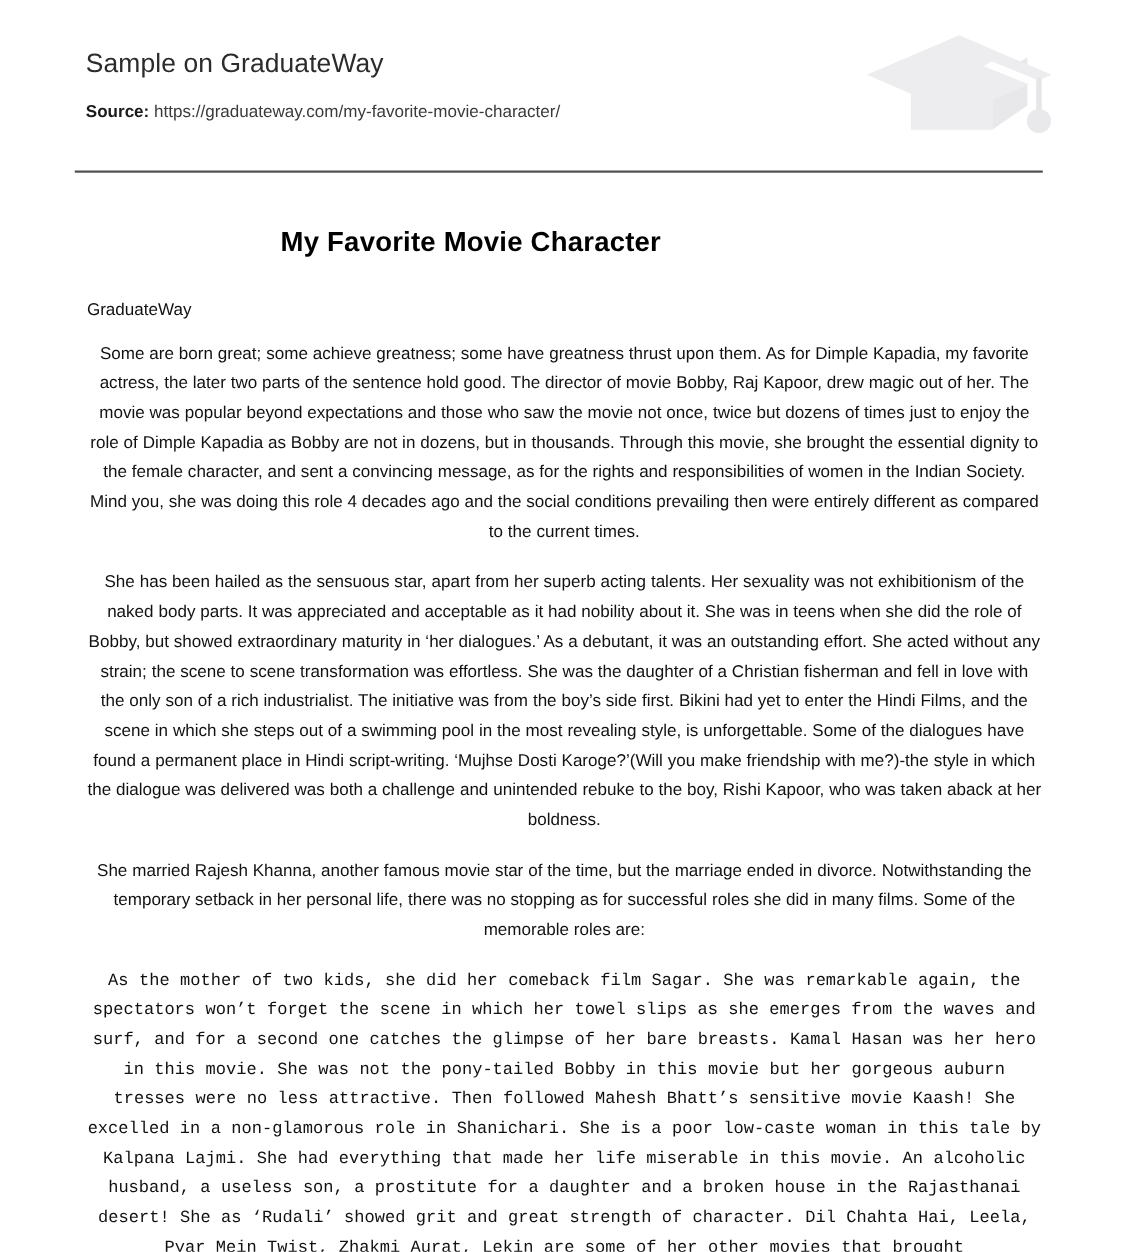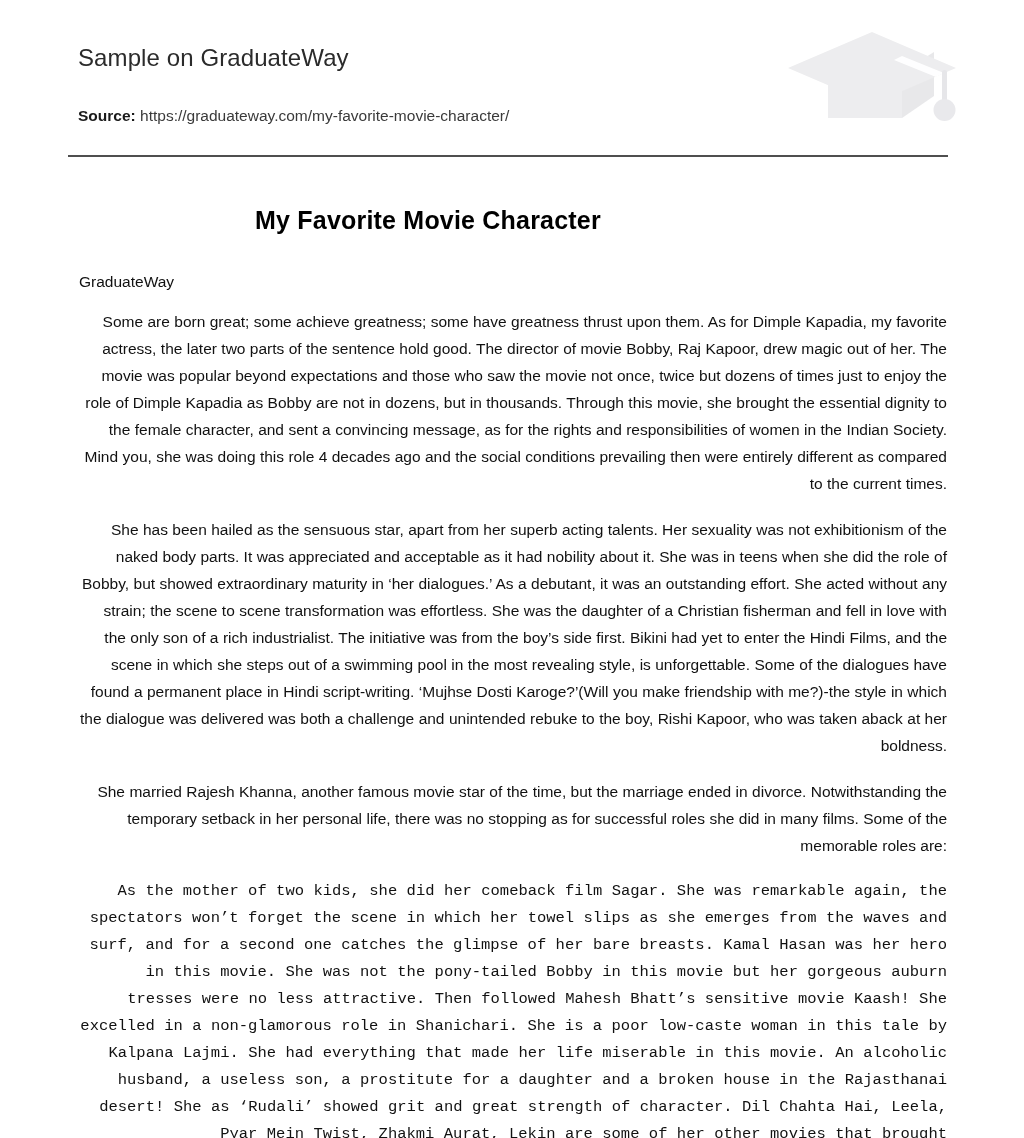--- a/index.html
+++ b/index.html
@@ -42,21 +42,21 @@
     font-weight: 400;
     letter-spacing: 0.1px;
     color: #2b2b2b;
     line-height: 1.2;
     white-space: nowrap;
   }
 
   .source-line {
     position: absolute;
     left: 78px;
-    top: 107px;
+    top: 93px;
     font-size: 15.5px;
     line-height: 1.2;
     white-space: nowrap;
     color: #3a3a3a;
   }
   .source-label {
     font-weight: 700;
     color: #1a1a1a;
   }
   .source-url {
@@ -110,21 +110,21 @@
     color: #111111;
     margin: 0 0 13px 0;
   }
 
   .para {
     font-size: 15.5px;
     font-weight: 400;
     line-height: 27px;
     color: #111111;
     margin: 0 0 19px 0;
-    text-align: right;
+    text-align: center;
     word-spacing: 0.1px;
   }
   .para:last-child {
     margin-bottom: 0;
     font-family: Liberation Mono, monospace;
   }
 </style>
 </head>
 <body>
 

